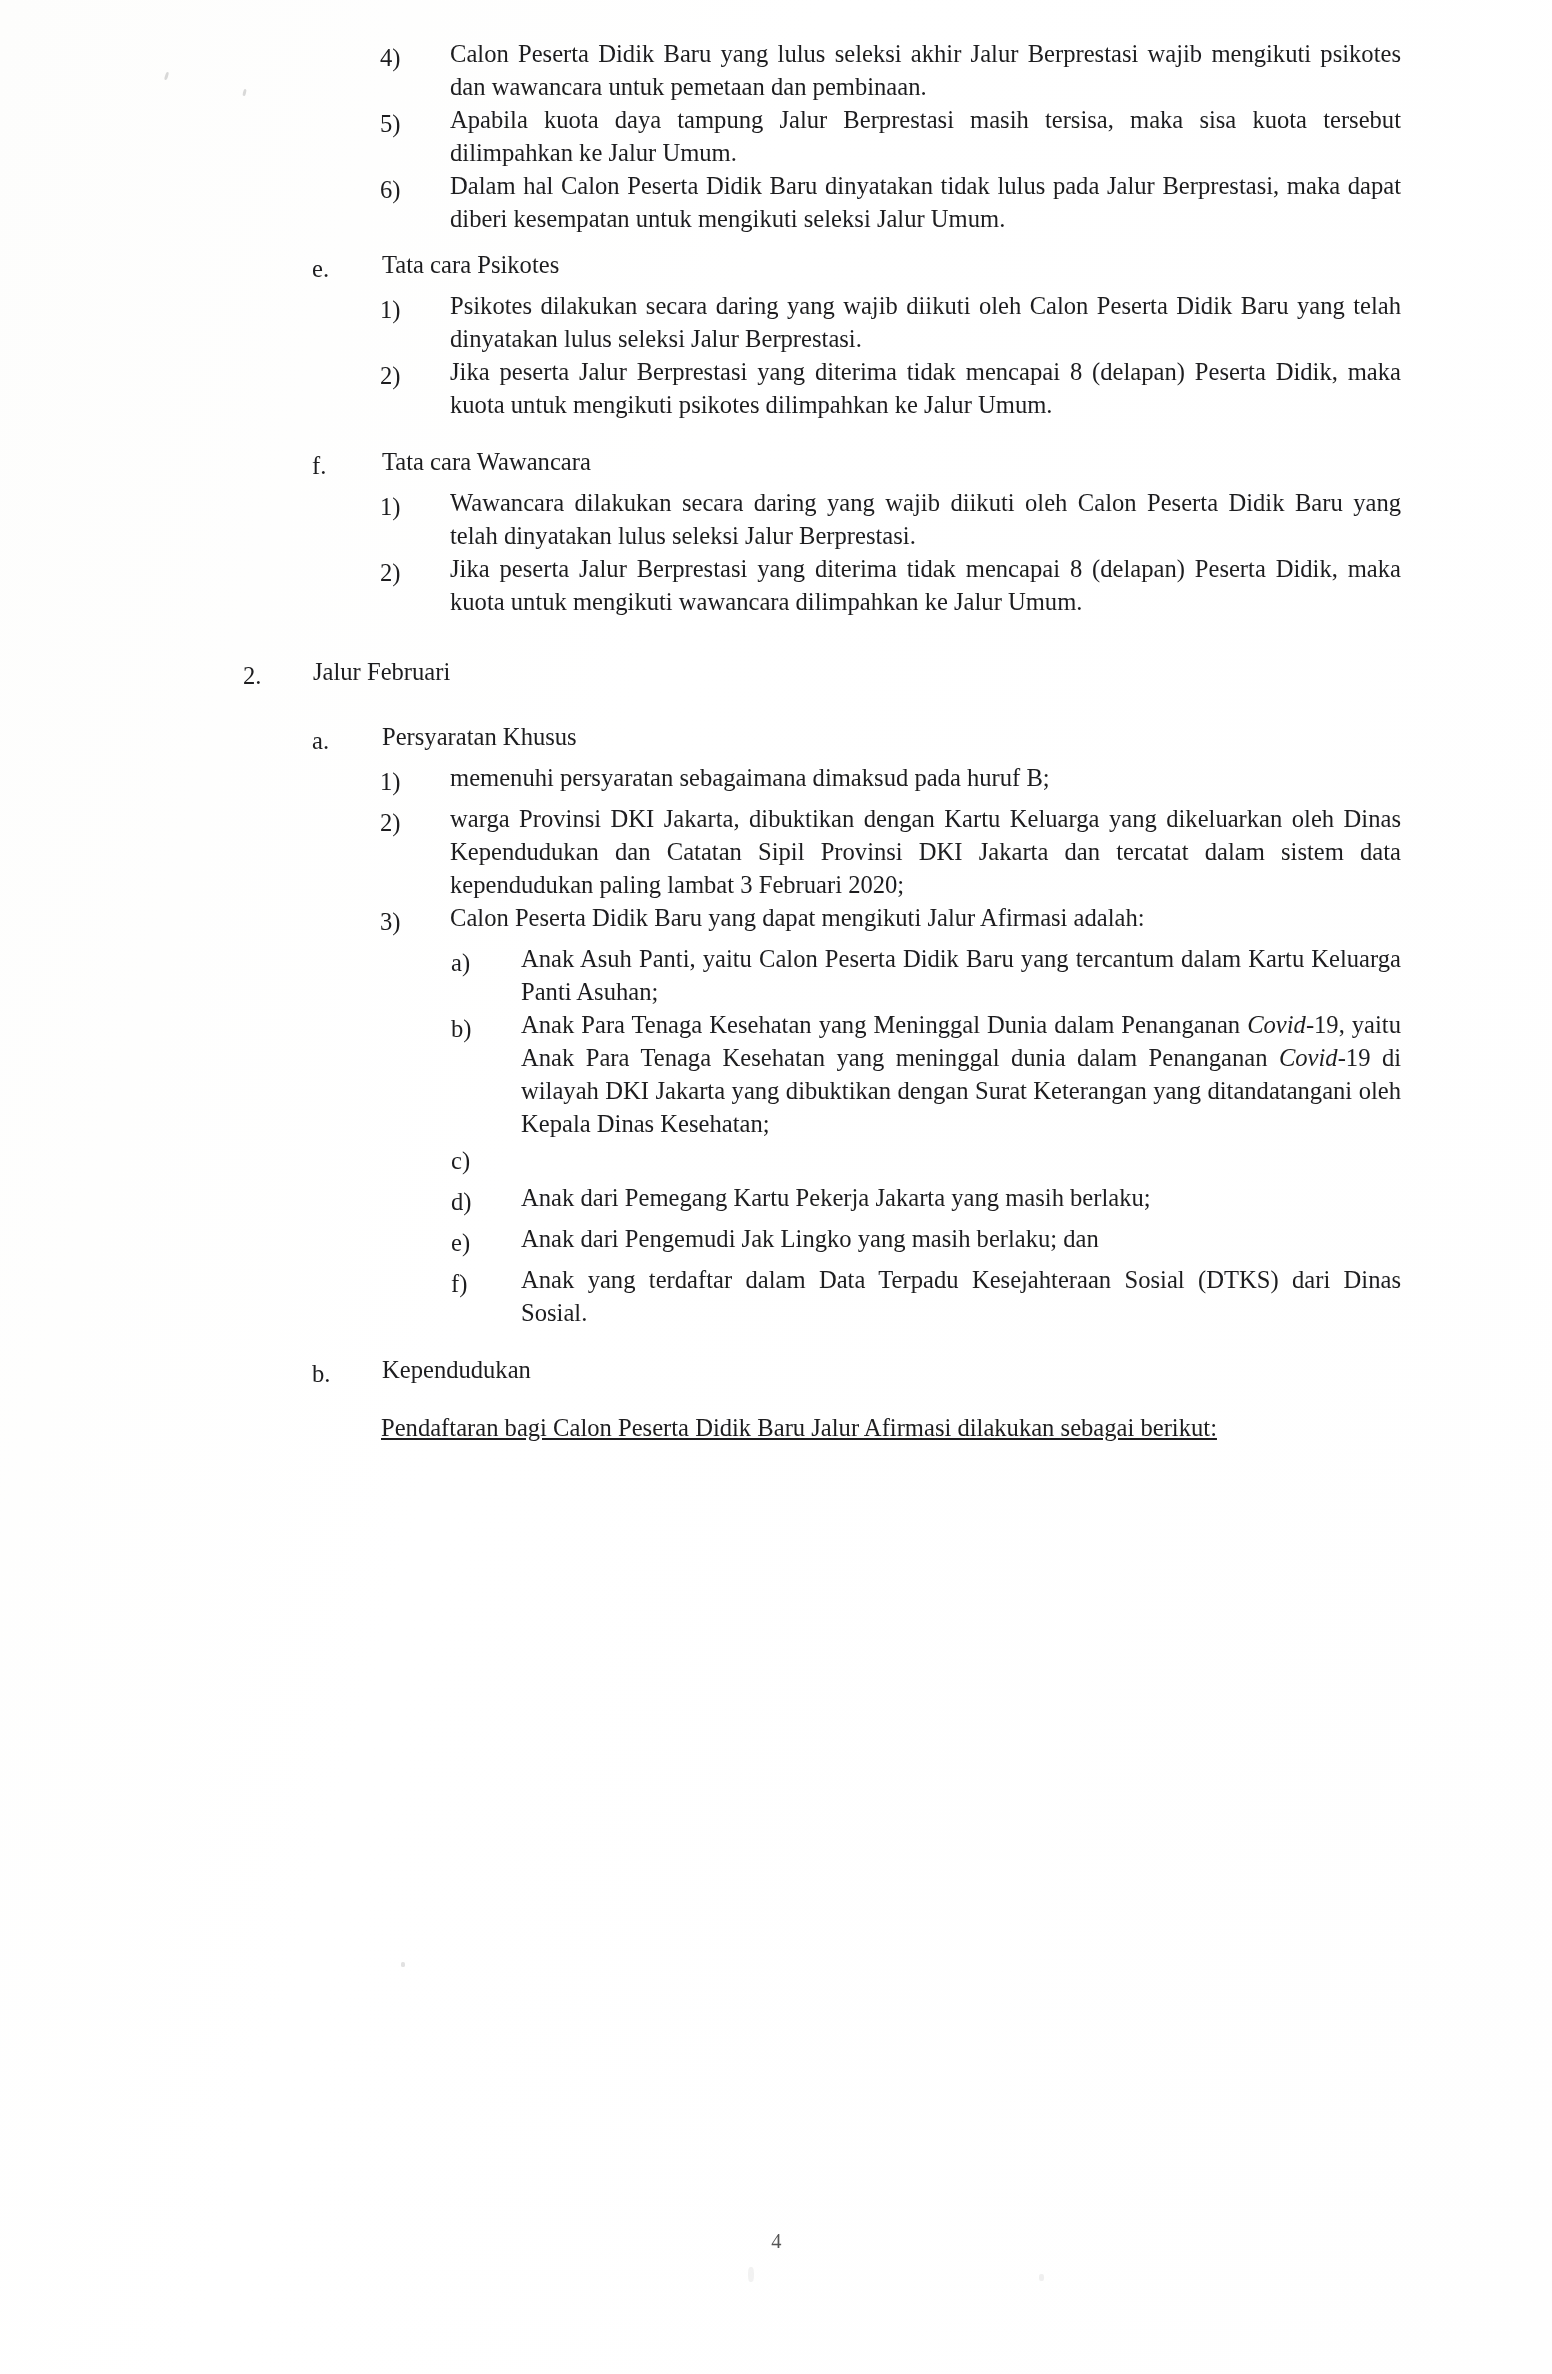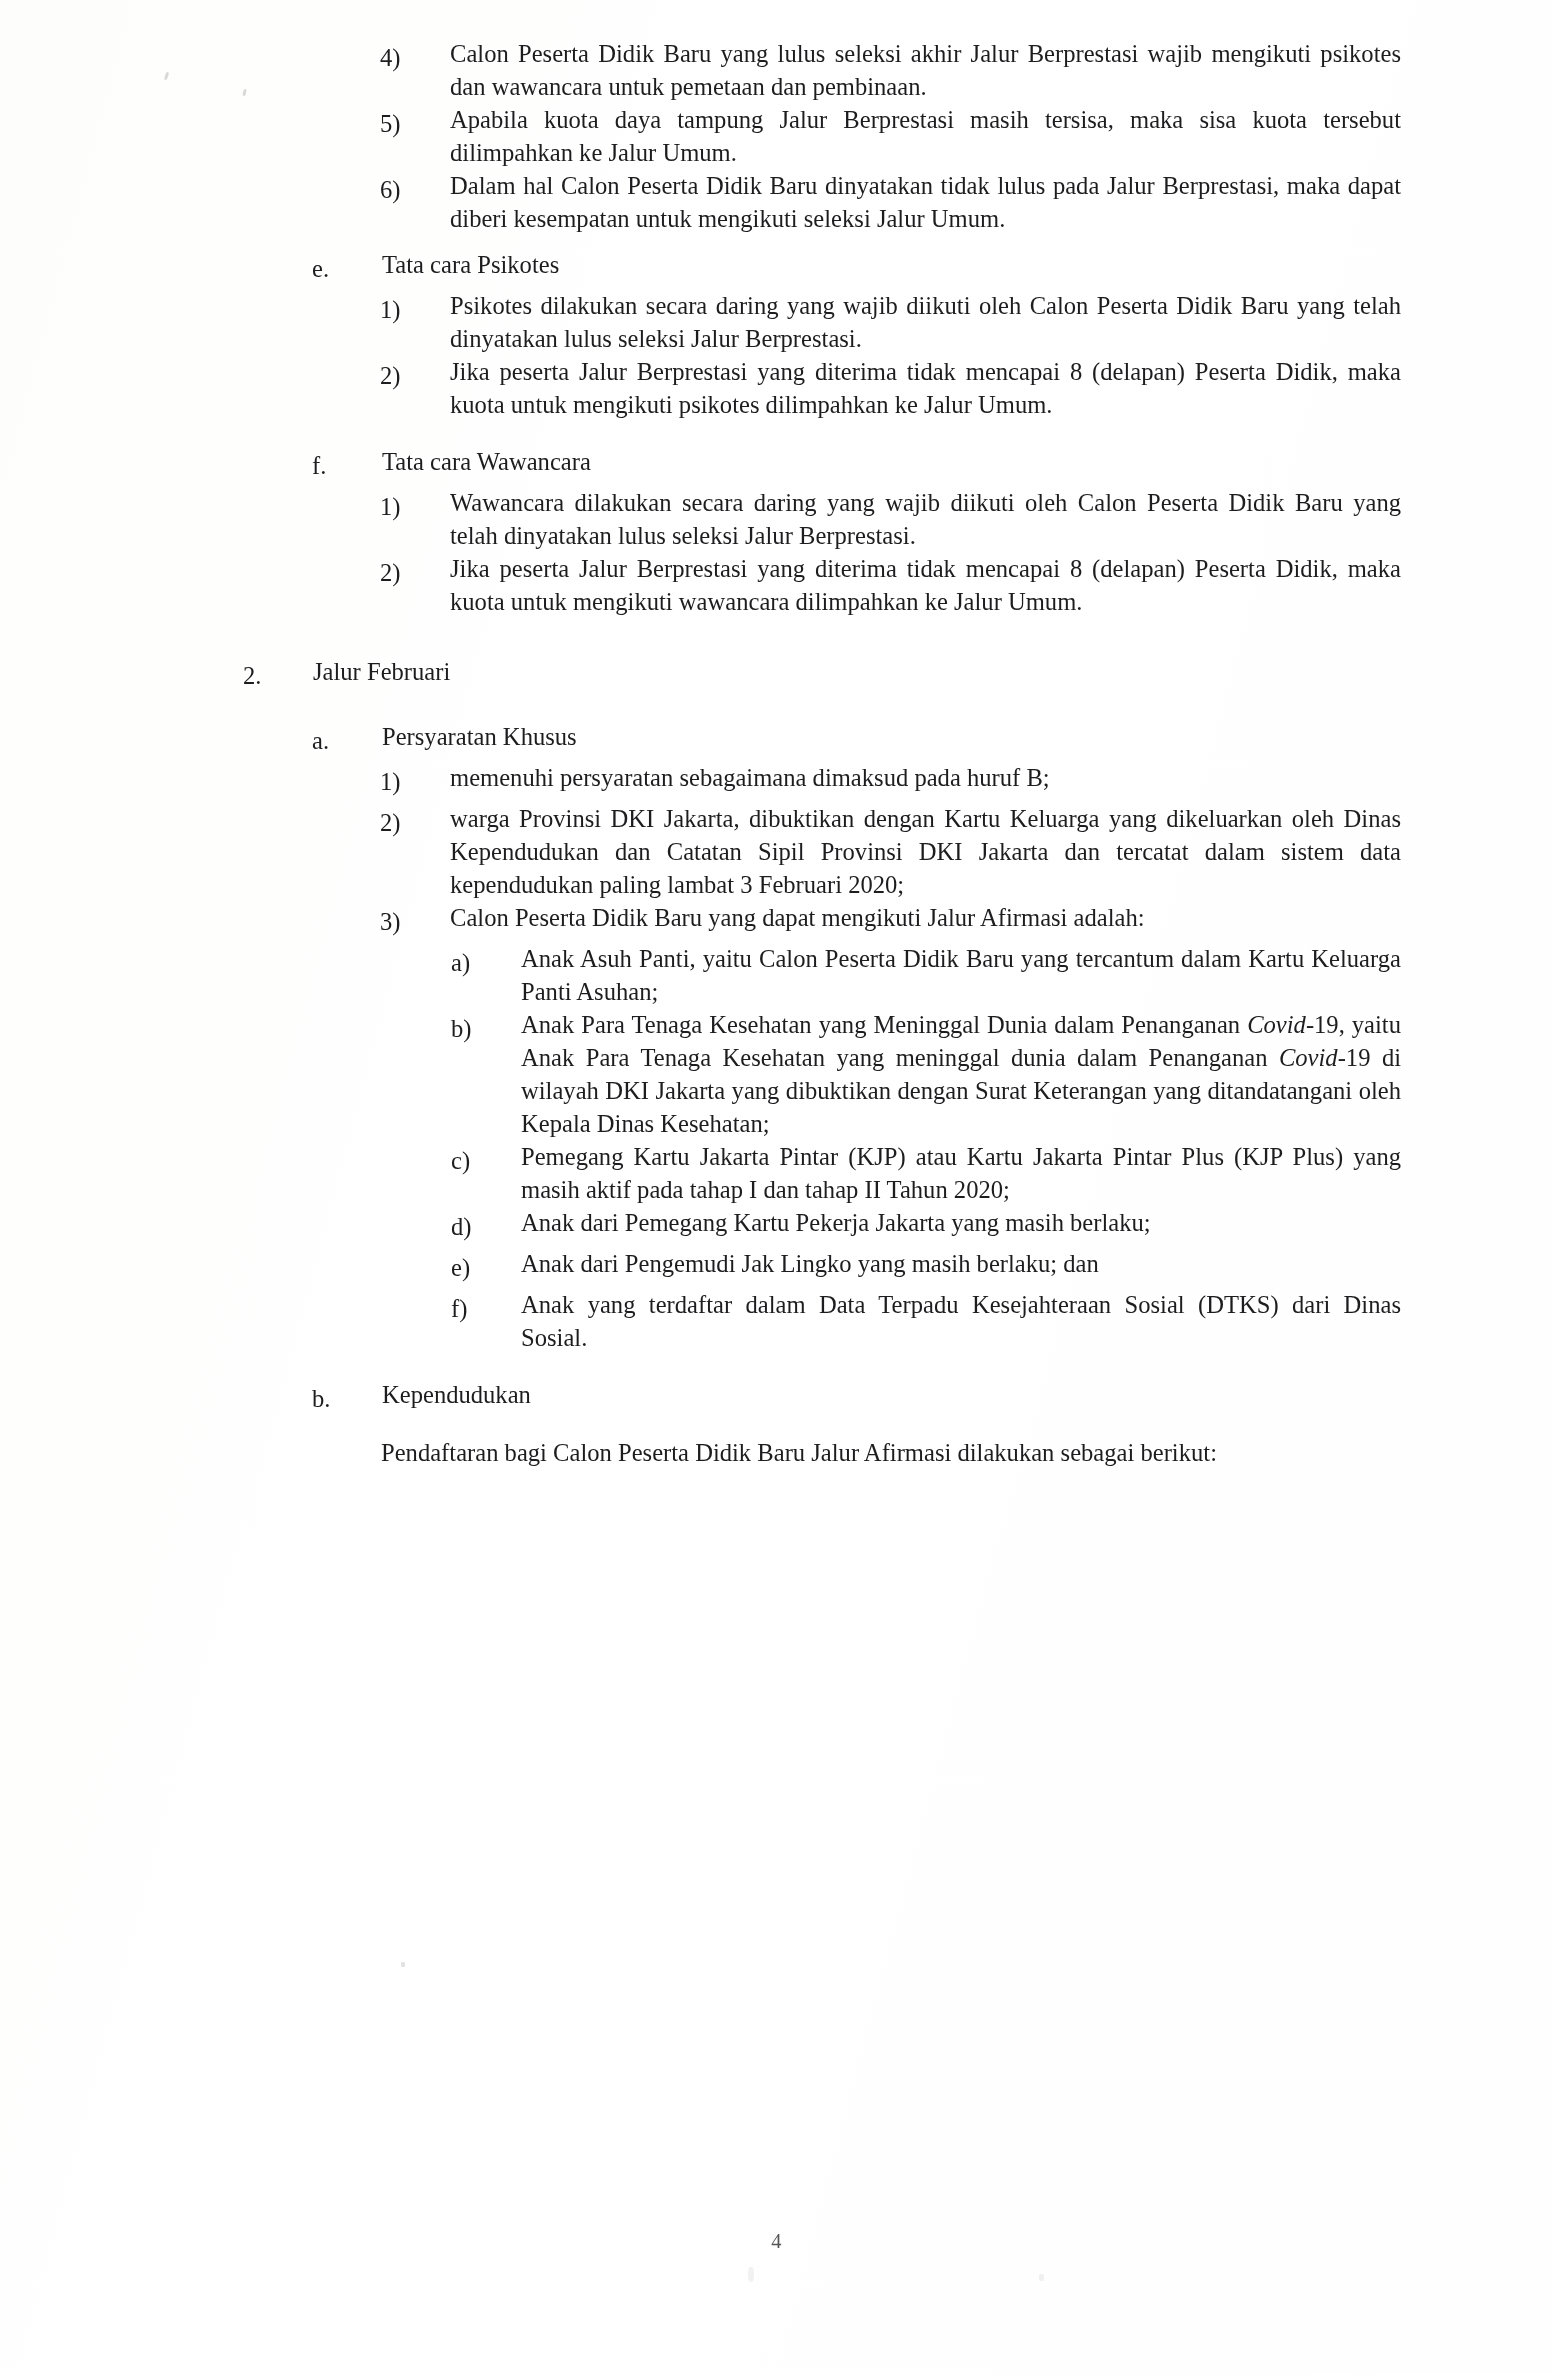--- a/index.html
+++ b/index.html
@@ -59,21 +59,21 @@
   .lvl-paren { margin-left:380px; padding-right:152px; }
   .lvl-paren > .mark { width:70px; }
 
   
   .lvl-aparen { margin-left:451px; padding-right:152px; }
   .lvl-aparen > .mark { width:70px; }
 
   
   .plain { margin-left:381px; padding-right:152px;
            font-size:24.6px; line-height:41px;
-           text-align:justify; }
+           text-align:justify;text-decoration:underline; }
 
   .gap-sm { height:13px; }
   .gap-md { height:24px; }
   .gap-lg { height:37px; }
 
   em { }
 
   .folio {
     position:absolute;
     left:0; right:0;
@@ -160,21 +160,20 @@
       <div class="row lvl-aparen">
         <div class="mark">a)</div>
         <div class="body">Anak Asuh Panti, yaitu Calon Peserta Didik Baru yang tercantum dalam Kartu Keluarga Panti Asuhan;</div>
       </div>
       <div class="row lvl-aparen">
         <div class="mark">b)</div>
         <div class="body">Anak Para Tenaga Kesehatan yang Meninggal Dunia dalam Penanganan <em>Covid</em>-19, yaitu Anak Para Tenaga Kesehatan yang meninggal dunia dalam Penanganan <em>Covid</em>-19 di wilayah DKI Jakarta yang dibuktikan dengan Surat Keterangan yang ditandatangani oleh Kepala Dinas Kesehatan;</div>
       </div>
       <div class="row lvl-aparen">
         <div class="mark">c)</div>
-        <div class="body">Pemegang Kartu Jakarta Pintar (KJP) atau Kartu Jakarta Pintar Plus (KJP Plus) yang masih aktif pada tahap I dan tahap II Tahun 2020;</div>
       </div>
       <div class="row lvl-aparen">
         <div class="mark">d)</div>
         <div class="body">Anak dari Pemegang Kartu Pekerja Jakarta yang masih berlaku;</div>
       </div>
       <div class="row lvl-aparen">
         <div class="mark">e)</div>
         <div class="body">Anak dari Pengemudi Jak Lingko yang masih berlaku; dan</div>
       </div>
       <div class="row lvl-aparen">

